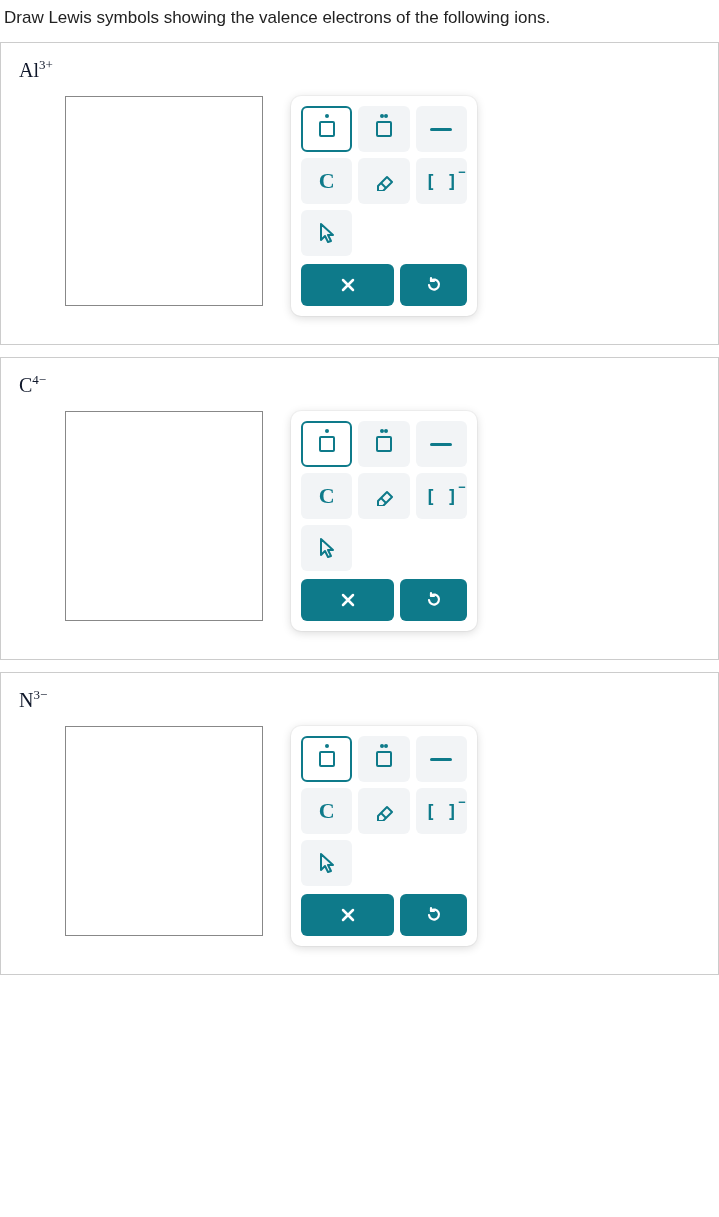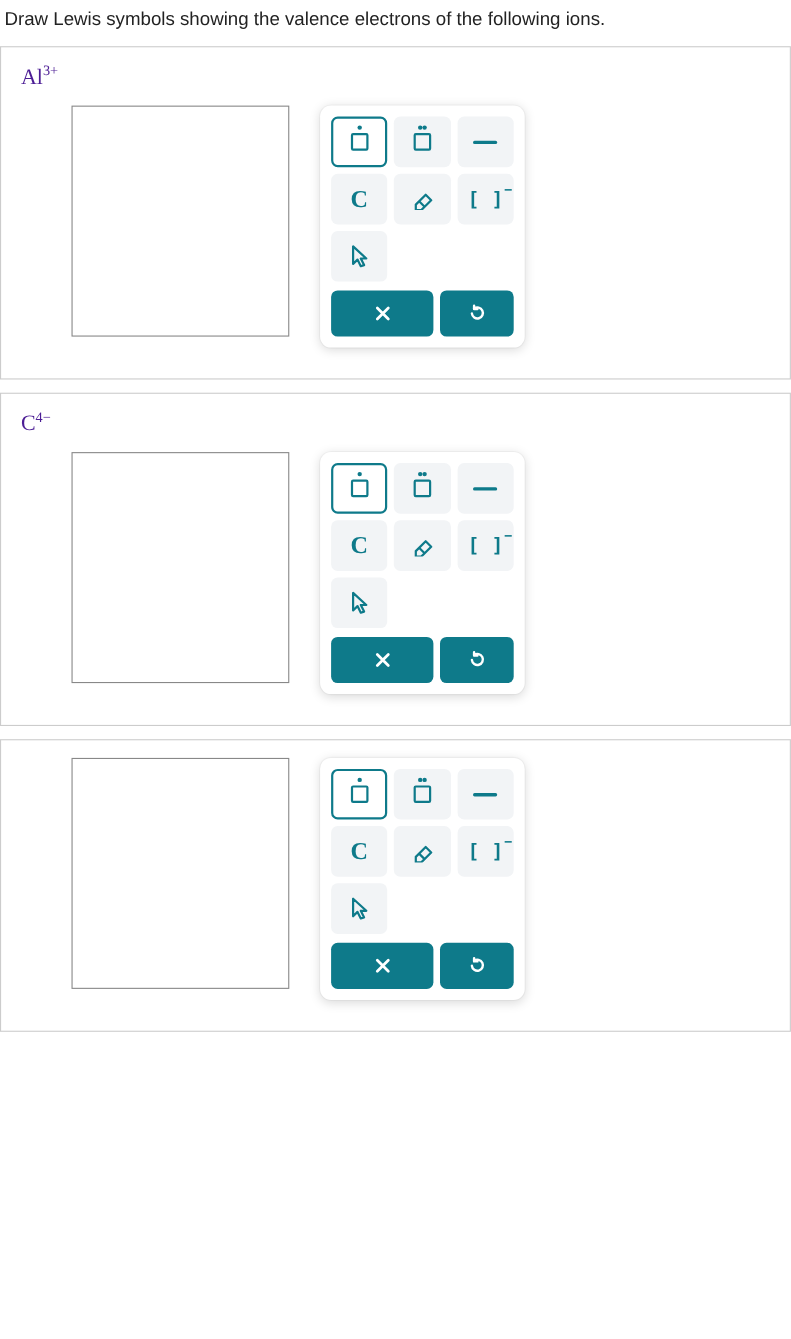--- a/index.html
+++ b/index.html
@@ -24,21 +24,21 @@
       padding: 14px 18px;
       font-size: 16px;
       color: #333;
     }
     .part-body {
       padding: 16px 18px 28px 18px;
     }
     .ion-label {
       font-family: 'Times New Roman', serif;
       font-size: 20px;
-      color: #4c1d95;
+      color: #0f172a;
       margin-bottom: 14px;
     }
     .ion-label sup {
       font-size: 13px;
       vertical-align: super;
       line-height: 0;
     }
     .work-row {
       display: flex;
       align-items: flex-start;
@@ -222,20 +222,23 @@
               </svg>
           </button>
         </div>
       </div>
     </div>
   </div>
 </div>
 
 <div class="part">
   <div class="part-body">
+    <div class="ion-label">
+      <span>N</span><sup>3−</sup>
+    </div>
     <div class="work-row">
       <div class="canvas"></div>
       <div class="toolbox">
         <div class="tool-grid">
           <button class="tool-btn selected">
               <span class="sq dot1"></span>
             </button>
           <button class="tool-btn">
               <span class="sq dot2"></span>
             </button>

